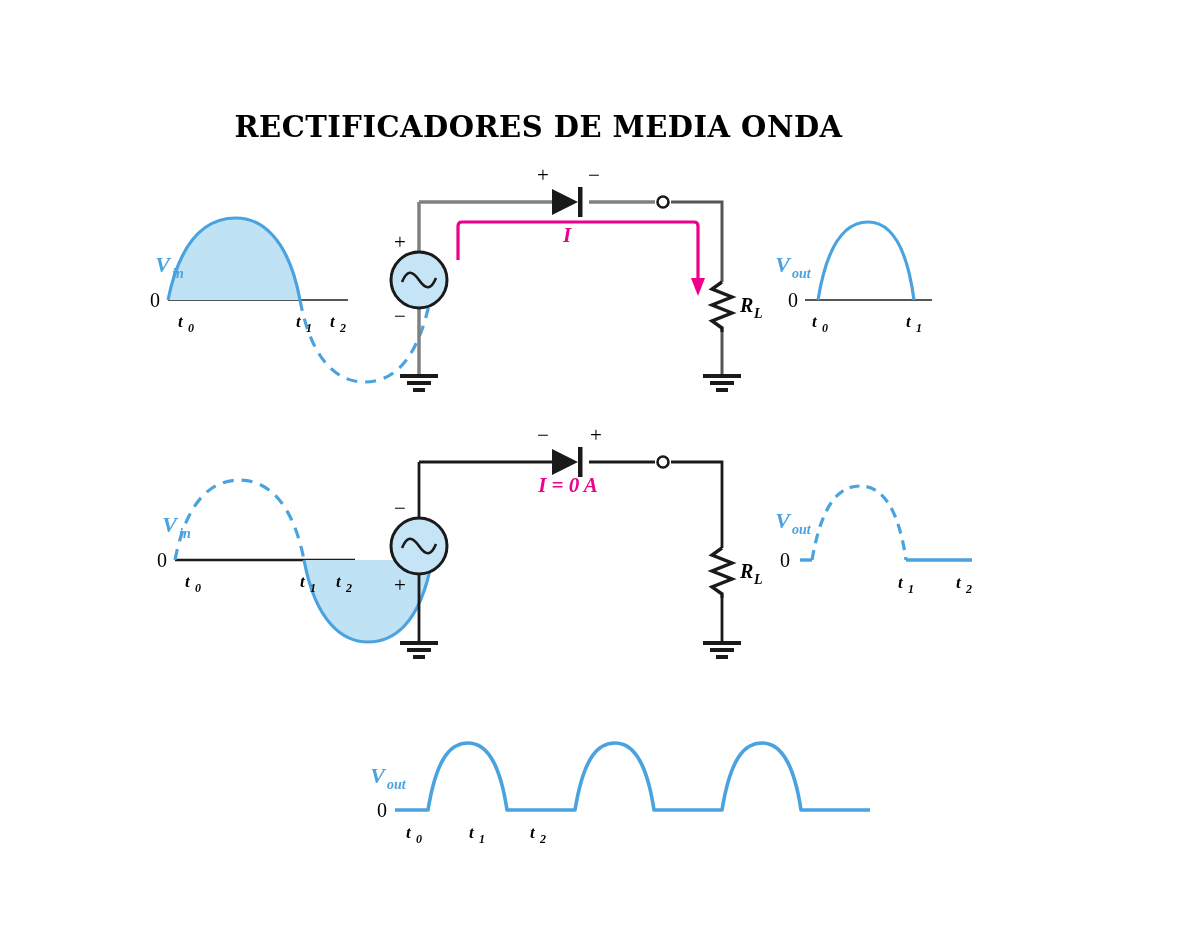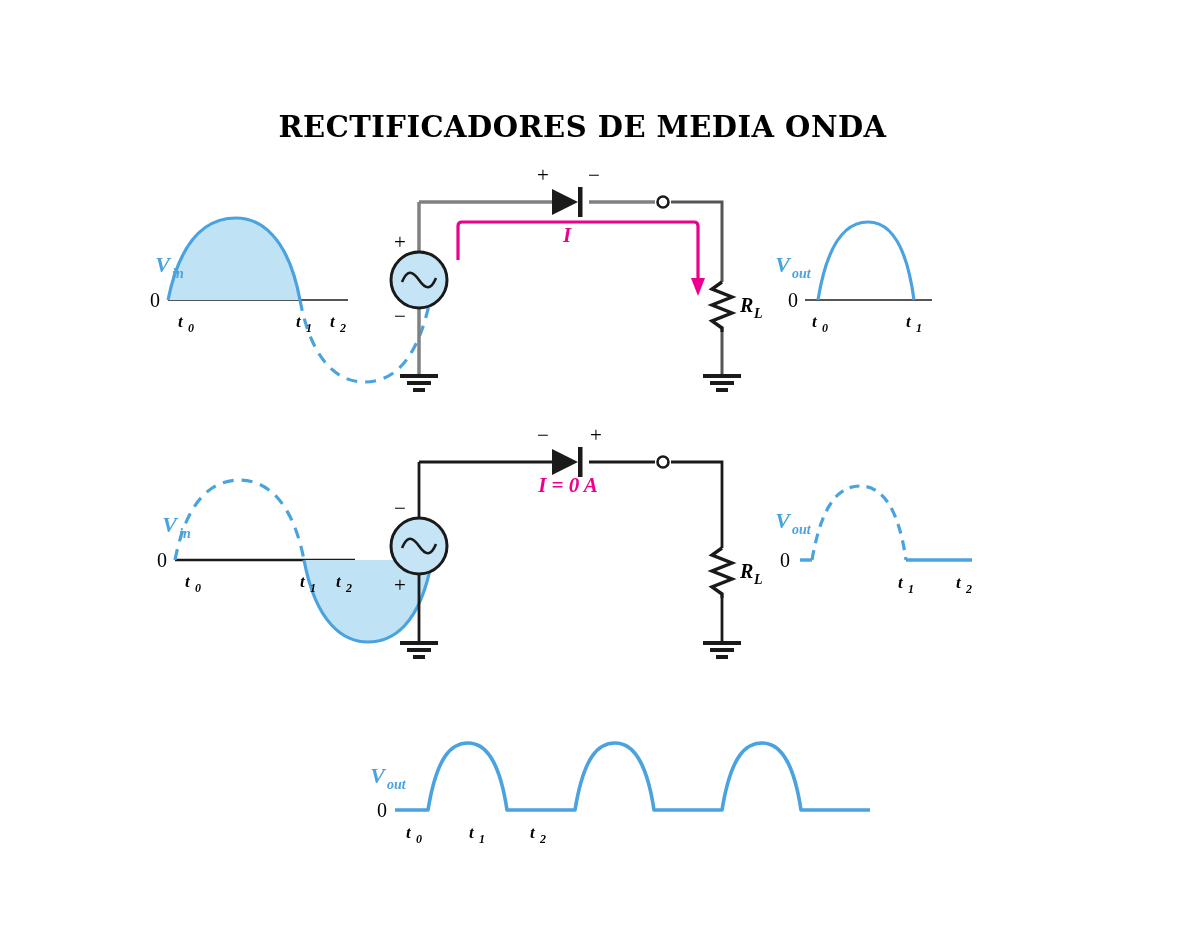--- a/index.html
+++ b/index.html
@@ -18,21 +18,20 @@
     position: absolute;
     top: 110px;
     left: 0;
     width: 1077px;
     text-align: center;
     font-family: "DejaVu Serif", serif;
     font-weight: bold;
     font-size: 29px;
     letter-spacing: 0.5px;
     color: #000000;
-    padding-left: 44px;
   }
   .figure {
     position: absolute;
     left: 0;
     width: 1200px;
   }
   #figure-forward-bias { top: 160px; height: 250px; }
   #figure-reverse-bias { top: 420px; height: 250px; }
   #figure-output-waveform { top: 715px; height: 140px; }
   svg { display: block; }

